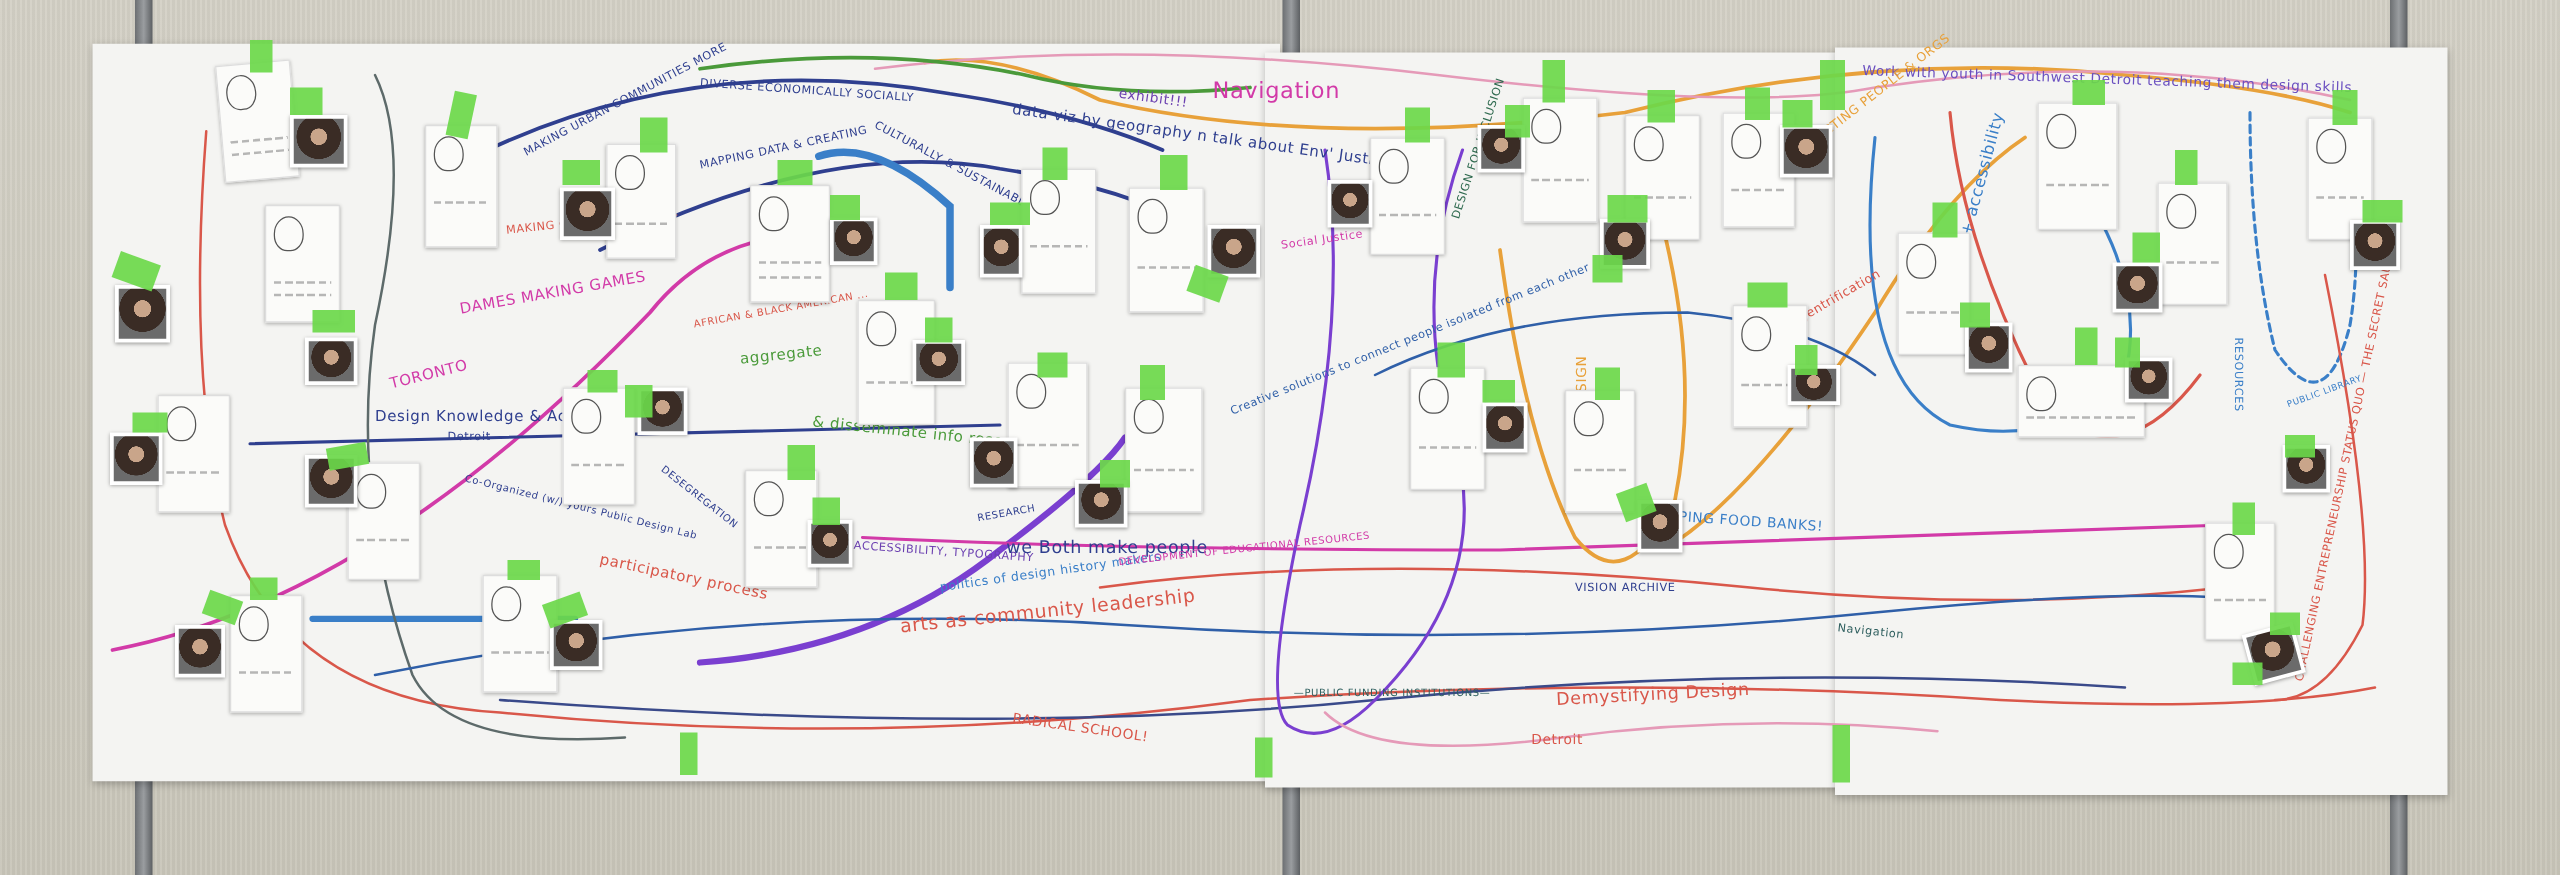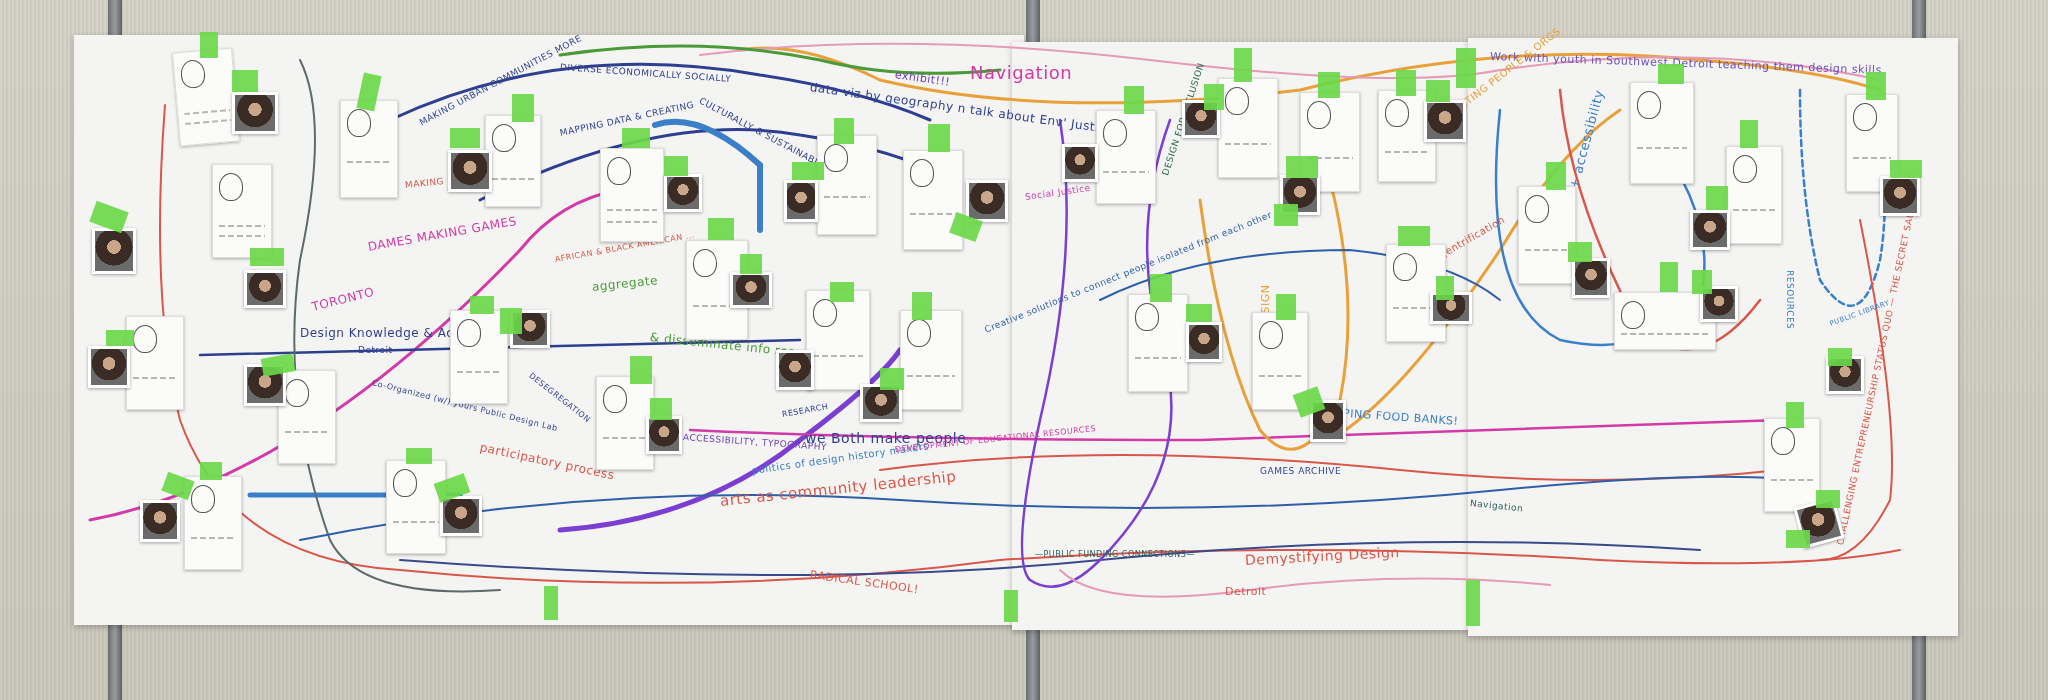--- a/index.html
+++ b/index.html
@@ -84,24 +84,24 @@
 <div class="label" style="left:782px;top:410px;font-size:8px;color:#2f3f8f;transform:rotate(-10deg);">RESEARCH</div>
 <div class="label" style="left:805px;top:430px;font-size:14px;color:#2f3f8f;">we Both make people</div>
 <div class="label" style="left:752px;top:465px;font-size:10px;color:#3a7fc8;transform:rotate(-8deg);">politics of design history makers</div>
 <div class="label" style="left:895px;top:445px;font-size:8px;color:#d23aa8;transform:rotate(-6deg);">DEVELOPMENT OF EDUCATIONAL RESOURCES</div>
 <div class="label" style="left:720px;top:492px;font-size:15px;color:#d9574a;transform:rotate(-6deg);">arts as community leadership</div>
 <div class="label" style="left:810px;top:568px;font-size:11px;color:#d9574a;transform:rotate(8deg);">RADICAL SCHOOL!</div>
 <div class="label" style="left:1025px;top:192px;font-size:9px;color:#d23aa8;transform:rotate(-8deg);">Social Justice</div>
 <div class="label" style="left:985px;top:325px;font-size:9px;color:#2f5fa8;transform:rotate(-22deg);">Creative solutions to connect people isolated from each other</div>
 <div class="label" style="left:1265px;top:380px;font-size:11px;color:#e8a13a;transform:rotate(-90deg);">GRAPHIC DESIGN</div>
 <div class="label" style="left:1440px;top:250px;font-size:10px;color:#d9574a;transform:rotate(-30deg);">gentrification</div>
-<div class="label" style="left:1260px;top:466px;font-size:9px;color:#2f3f8f;">GAMES ARCHIVE</div>
+<div class="label" style="left:1260px;top:466px;font-size:9px;color:#2f3f8f;">VISION ARCHIVE</div>
 <div class="label" style="left:1318px;top:405px;font-size:11px;color:#3a7fc8;transform:rotate(4deg);">MAPPING FOOD BANKS!</div>
 <div class="label" style="left:1470px;top:498px;font-size:9px;color:#2f5f5f;transform:rotate(6deg);">Navigation</div>
-<div class="label" style="left:1035px;top:550px;font-size:8px;color:#2f5f5f;">—PUBLIC FUNDING CONNECTIONS—</div>
+<div class="label" style="left:1035px;top:550px;font-size:8px;color:#2f5f5f;">—PUBLIC FUNDING INSTITUTIONS—</div>
 <div class="label" style="left:1245px;top:552px;font-size:14px;color:#d9574a;transform:rotate(-3deg);">Demystifying Design</div>
 <div class="label" style="left:1225px;top:585px;font-size:11px;color:#d9574a;">Detroit</div>
 <div class="label" style="left:1790px;top:265px;font-size:9px;color:#3a7fc8;transform:rotate(90deg);">RESOURCES</div>
 <div class="label" style="left:1830px;top:320px;font-size:7px;color:#3a7fc8;transform:rotate(-20deg);">PUBLIC LIBRARY</div>
 <div class="label" style="left:1840px;top:540px;font-size:9px;color:#d9574a;transform:rotate(-78deg);">CHALLENGING ENTREPRENEURSHIP STATUS QUO — THE SECRET SAUCE</div>
 
 <div class="card" style="left:176px;top:50px;width:58px;height:92px;transform:rotate(-5deg);">
     <div class="face"></div>
     <div class="scribble" style="top:60px"></div>
     <div class="scribble" style="top:70px"></div>

